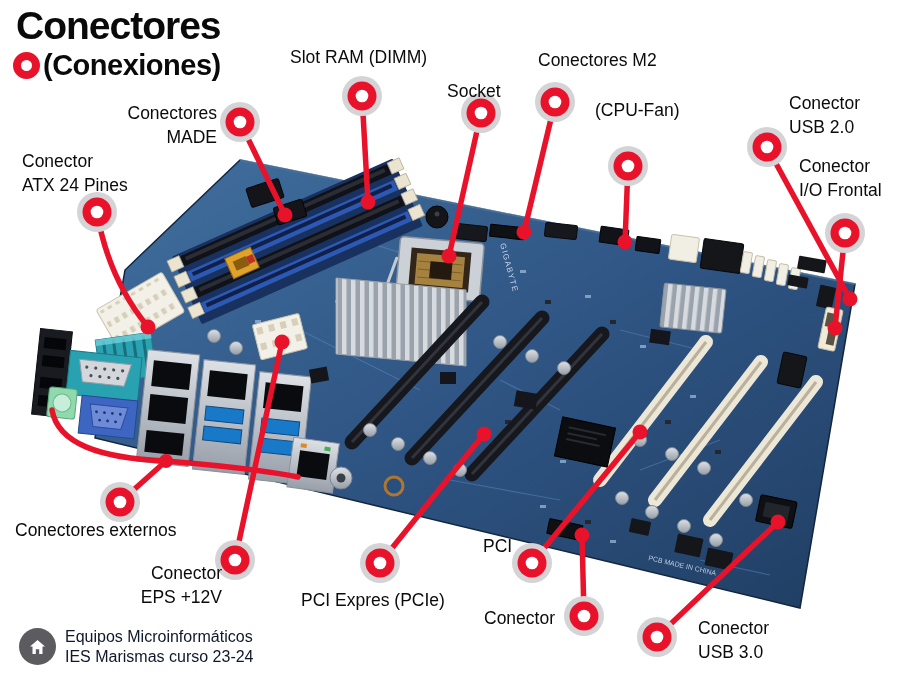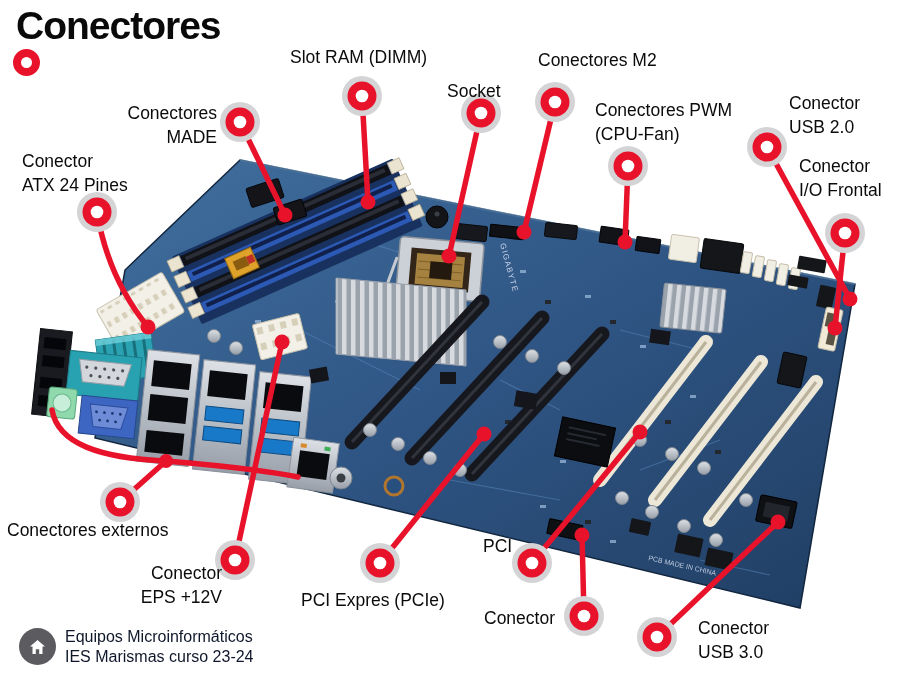--- a/index.html
+++ b/index.html
@@ -17,21 +17,21 @@
   .lbl span{display:block;}
   .lbl.r{text-align:right;}
   .lbl-dimm{left:290px;top:46px;}
   .lbl-socket{left:447px;top:68px;margin-top:12px;}
   .lbl-m2{left:538px;top:49px;}
   .lbl-pwm{left:595px;top:99px;}
   .lbl-usb20{left:789px;top:92px;}
   .lbl-iofrontal{left:799px;top:155px;}
   .lbl-sata{right:683px;top:102px;}
   .lbl-atx{left:22px;top:150px;}
-  .lbl-externos{left:7px;top:519px;}
+  .lbl-externos{left:15px;top:519px;}
   .lbl-eps{right:678px;top:562px;}
   .lbl-pcie{left:301px;top:589px;}
   .lbl-pci{left:483px;top:535px;}
   .lbl-audio{left:484px;top:607px;}
   .lbl-usb30{left:698px;top:617px;}
   
   .footer{position:absolute;left:19px;top:627px;display:flex;align-items:center;gap:9px;}
   .footer-badge{width:37px;height:37px;border-radius:50%;background:#5b5b60;display:flex;
                 align-items:center;justify-content:center;flex:0 0 auto;}
   .footer-text{font-size:16px;line-height:19.5px;color:#0f172a;}
@@ -462,34 +462,34 @@
           <circle cx="657" cy="637" r="14.5" fill="#e8132b"></circle>
           <circle cx="657" cy="637" r="6.3" fill="#fff"></circle>
         </g>
   </g>
 </svg>
 
   <div class="title-block">
     <div class="title-main">Conectores</div>
     <div class="title-sub">
       <span class="title-ring"></span>
+      <span class="title-sub-text">(Conexiones)</span>
     </div>
   </div>
 
   <div class="lbl lbl-dimm">
       <span>Slot RAM (DIMM)</span>
     </div>
   <div class="lbl lbl-socket">
       <span>Socket</span>
     </div>
   <div class="lbl lbl-m2">
       <span>Conectores M2</span>
     </div>
   <div class="lbl lbl-pwm">
-      <span>Conectores PWM</span>
       <span>(CPU-Fan)</span>
     </div>
   <div class="lbl lbl-usb20">
       <span>Conector</span>
       <span>USB 2.0</span>
     </div>
   <div class="lbl lbl-iofrontal">
       <span>Conector</span>
       <span>I/O Frontal</span>
     </div>

